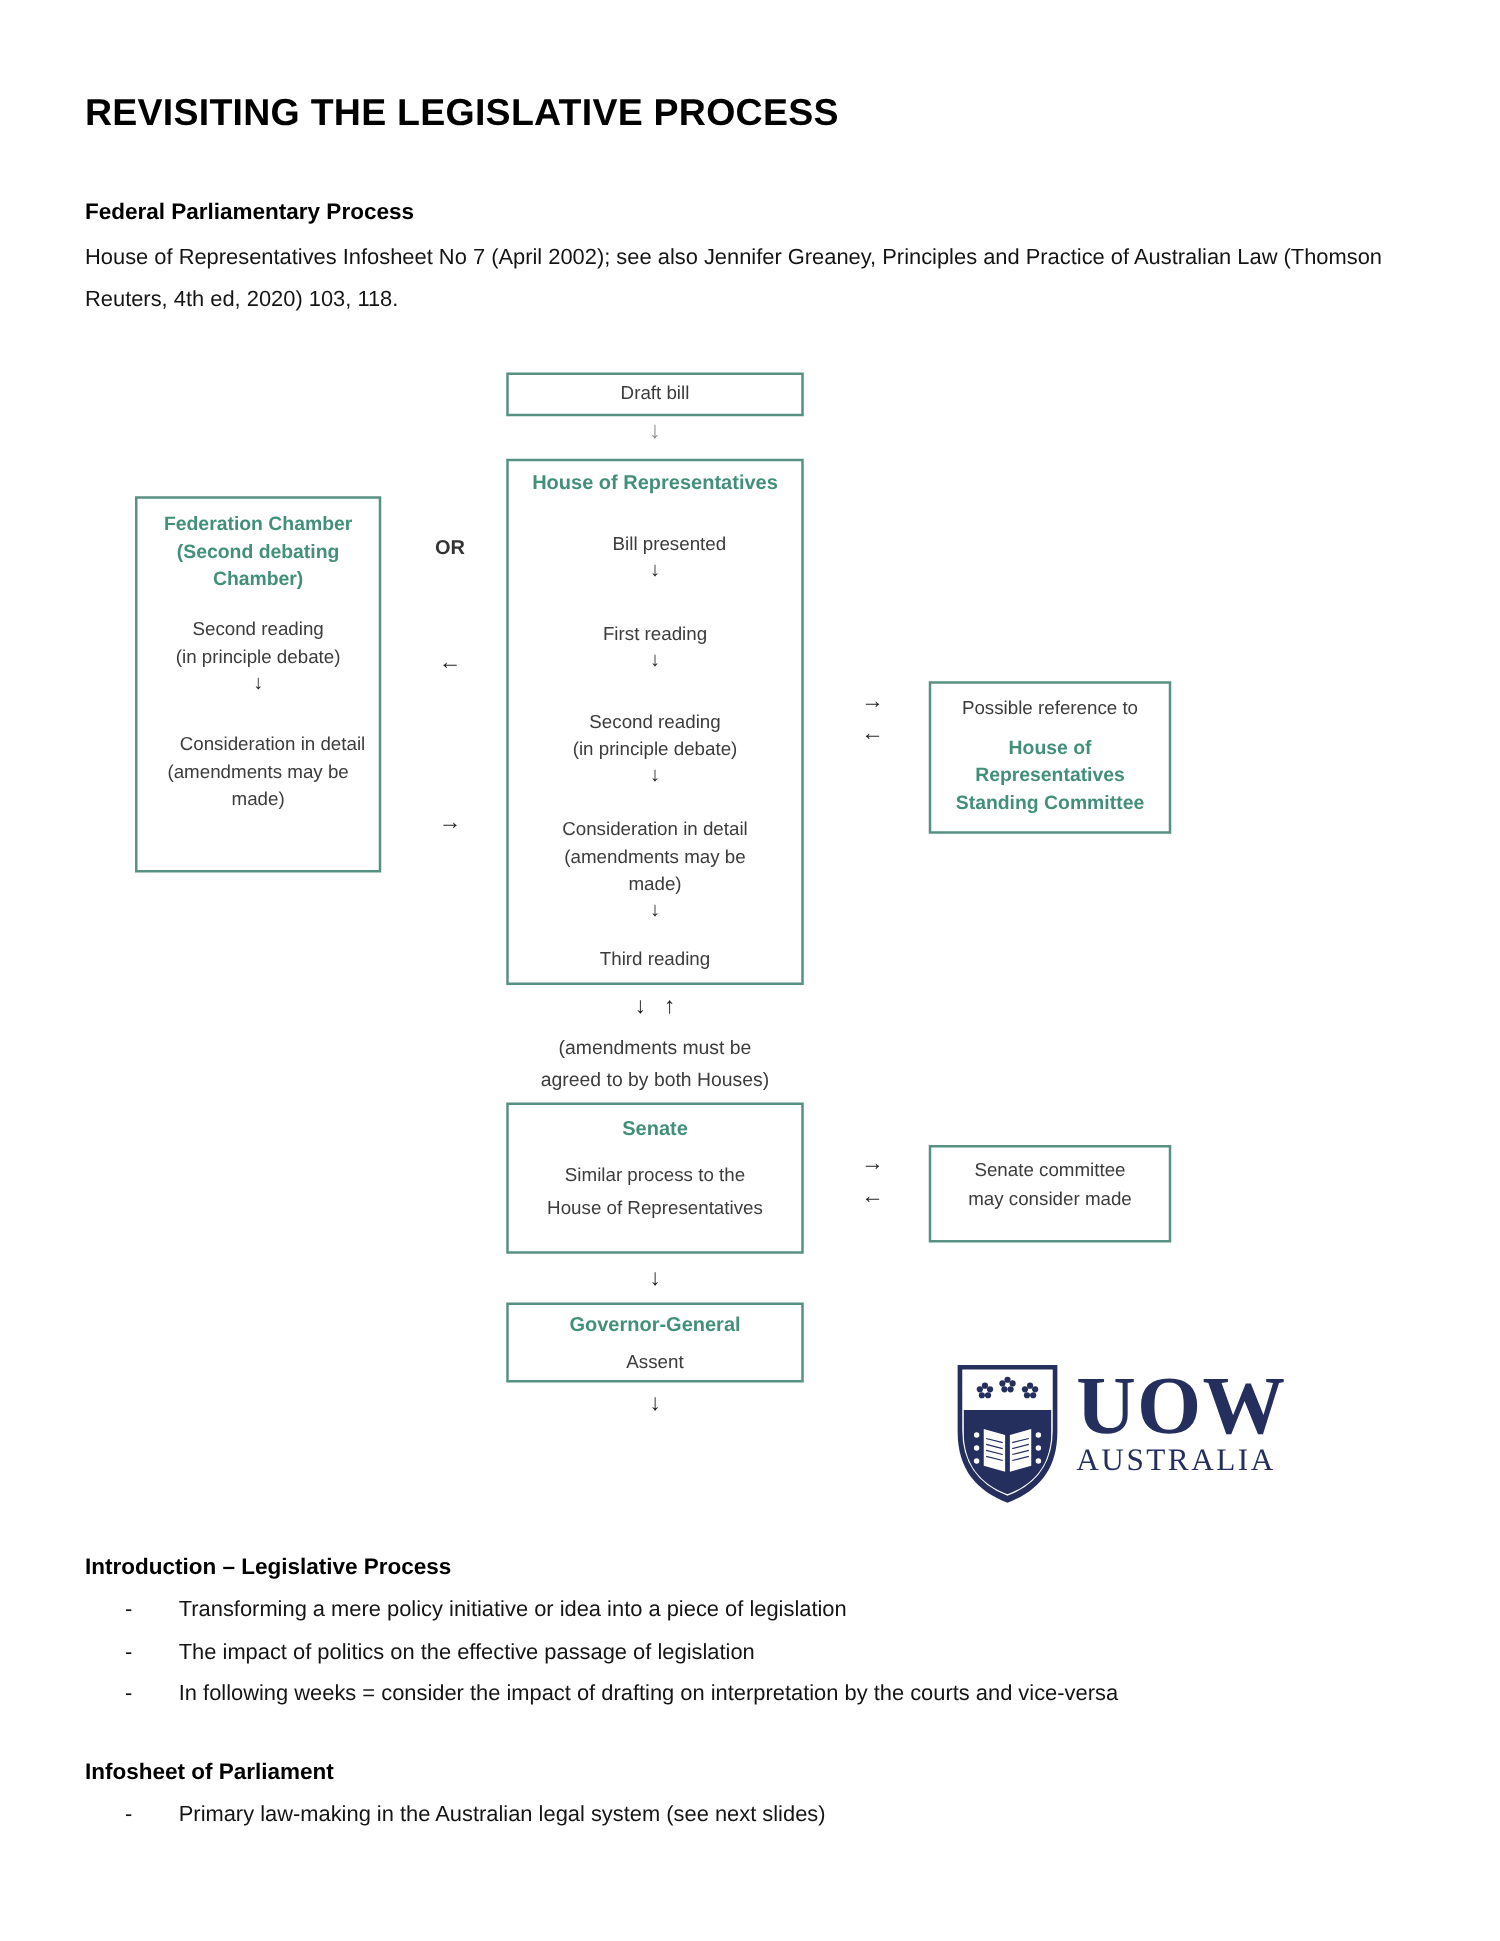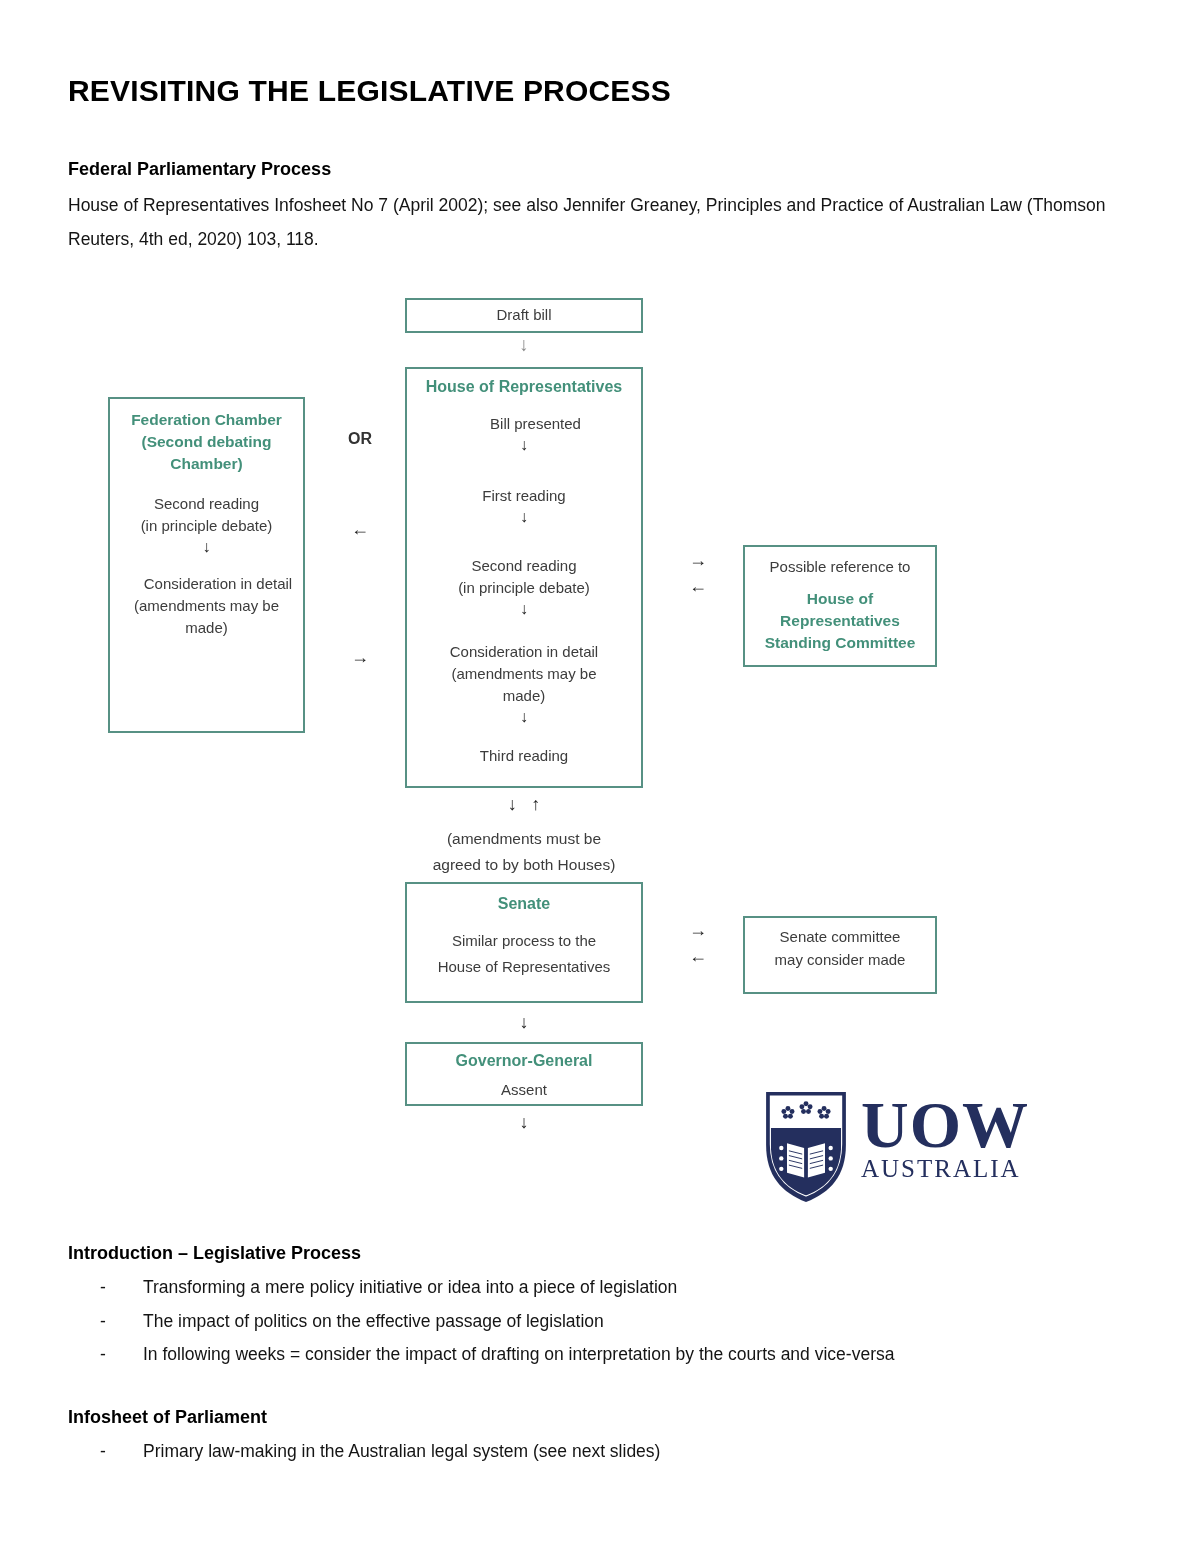--- a/index.html
+++ b/index.html
@@ -36,21 +36,21 @@
   .ln26{line-height:26px;}
   .gtitle{color:var(--green-text);font-weight:bold;font-size:16px;line-height:20px;}
   .gtitle2{color:var(--green-text);font-weight:bold;font-size:15.5px;line-height:22px;}
   .darrow{font-weight:bold;color:var(--arrow);font-size:16px;line-height:20px;}
   .flowtext{position:absolute;text-align:center;}
   .garrow{color:var(--gray-arrow);font-size:19px;font-weight:normal;}
   .sidearrow{font-weight:bold;color:var(--arrow);font-size:18px;line-height:20px;}
   .orlabel{font-weight:bold;color:#333;font-size:16px;}
   .note{font-size:15.5px;color:var(--box-text);line-height:26px;}
   .mt8{margin-top:8px;}.mt10{margin-top:10px;}.mt14{margin-top:14px;}
-  .mt18{margin-top:18px;}.mt20{margin-top:16px;padding-left:23px;}.mt22{margin-top:22px;}.mt28{margin-top:28px;}.mt30{margin-top:30px;}
+  .mt18{margin-top:18px;}.mt20{margin-top:28px;padding-left:23px;}.mt22{margin-top:22px;}.mt28{margin-top:28px;}.mt30{margin-top:30px;}
   
   .logo{position:absolute;left:763px;top:1090px;display:flex;align-items:flex-start;gap:12px;}
   .logo-text{display:flex;flex-direction:column;margin-top:6px;}
   .logo-uow{
     font-family:"Liberation Serif",serif;font-weight:bold;color:var(--navy);
     font-size:66px;line-height:58px;letter-spacing:1px;
   }
   .logo-country{
     font-family:"Liberation Serif",serif;color:var(--navy);
     font-size:25px;line-height:26px;letter-spacing:2px;margin-top:2px;
@@ -82,21 +82,21 @@
     <div class="ln mt28">Second reading</div>
     <div class="ln">(in principle debate)</div>
     <div class="darrow">↓</div>
     <div class="ln mt22">Consideration in detail</div>
     <div class="ln">(amendments may be</div>
     <div class="ln">made)</div>
     <div class="darrow">↓</div>
     <div class="ln mt18">Third reading</div>
   </div>
 
-  <div class="box" style="left:108px;top:397px;width:197px;height:336px;padding-top:10px">
+  <div class="box" style="left:108px;top:397px;width:197px;height:301px;padding-top:10px">
     <div class="gtitle2">Federation Chamber</div>
     <div class="gtitle2">(Second debating</div>
     <div class="gtitle2">Chamber)</div>
     <div class="ln mt18">Second reading</div>
     <div class="ln">(in principle debate)</div>
     <div class="darrow">↓</div>
     <div class="ln mt20">Consideration in detail</div>
     <div class="ln">(amendments may be</div>
     <div class="ln">made)</div>
   </div>

